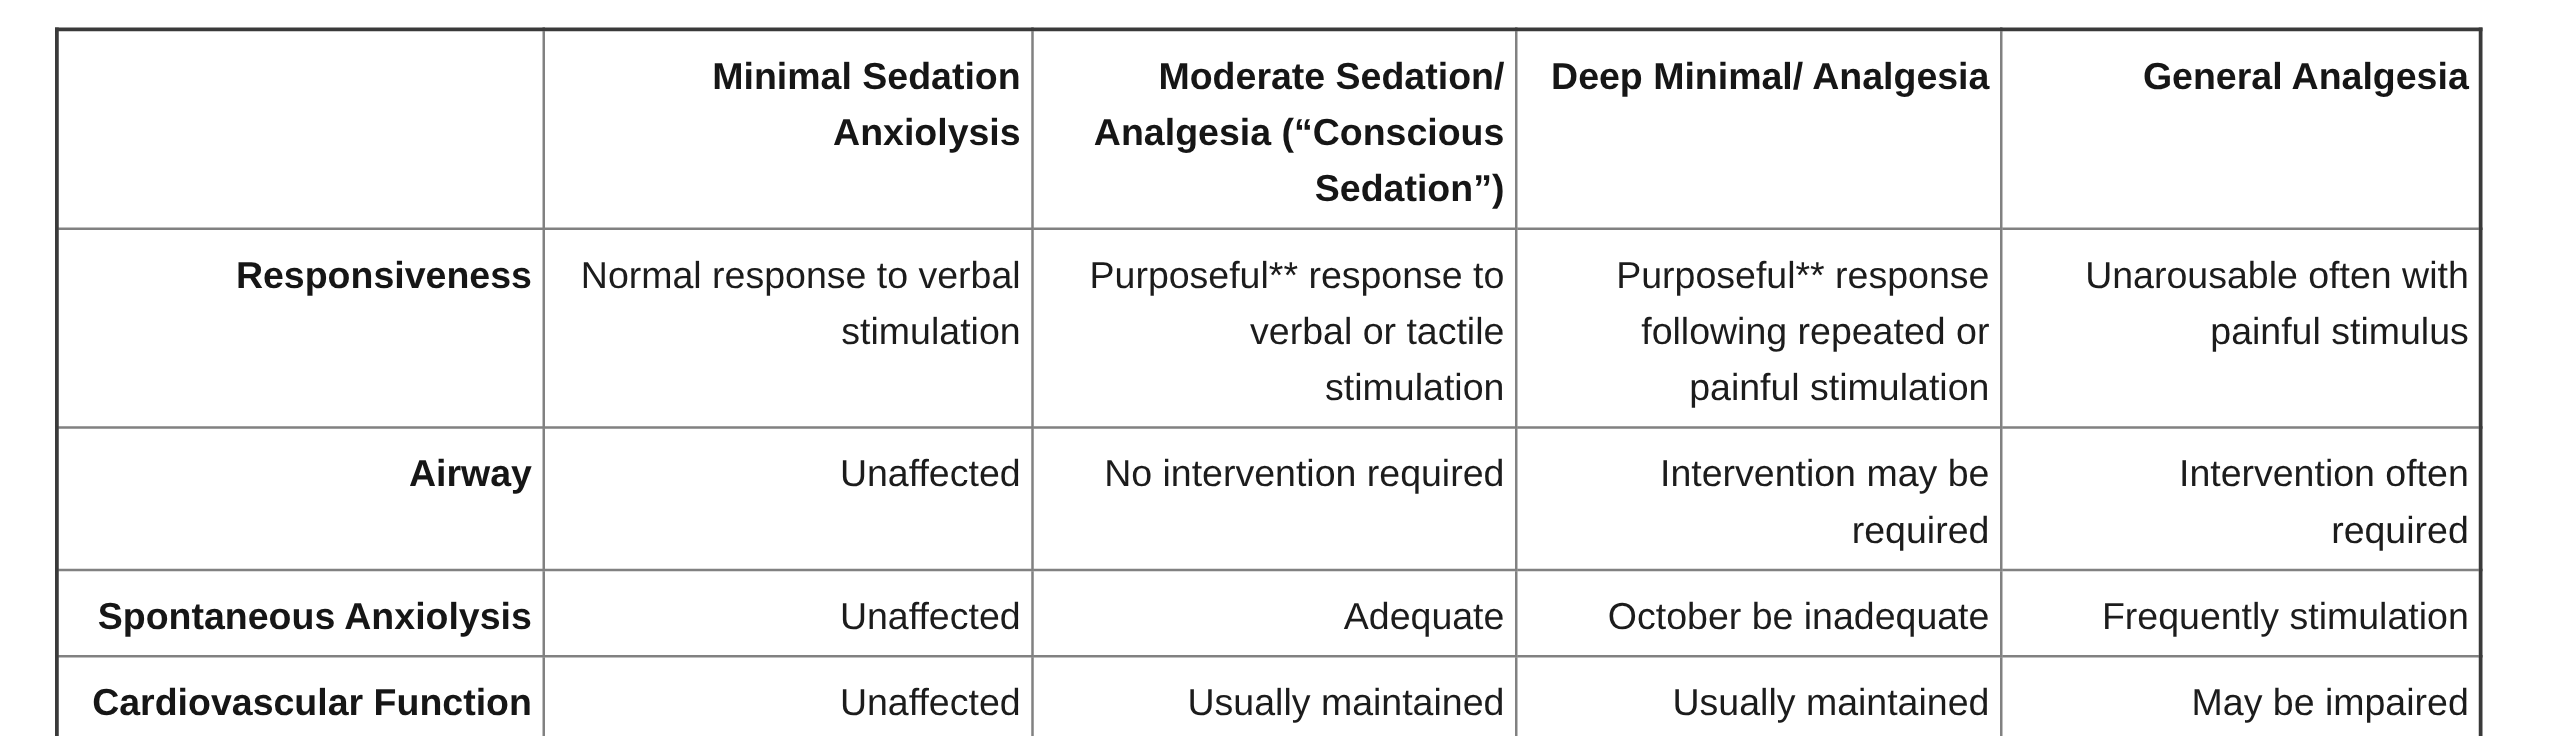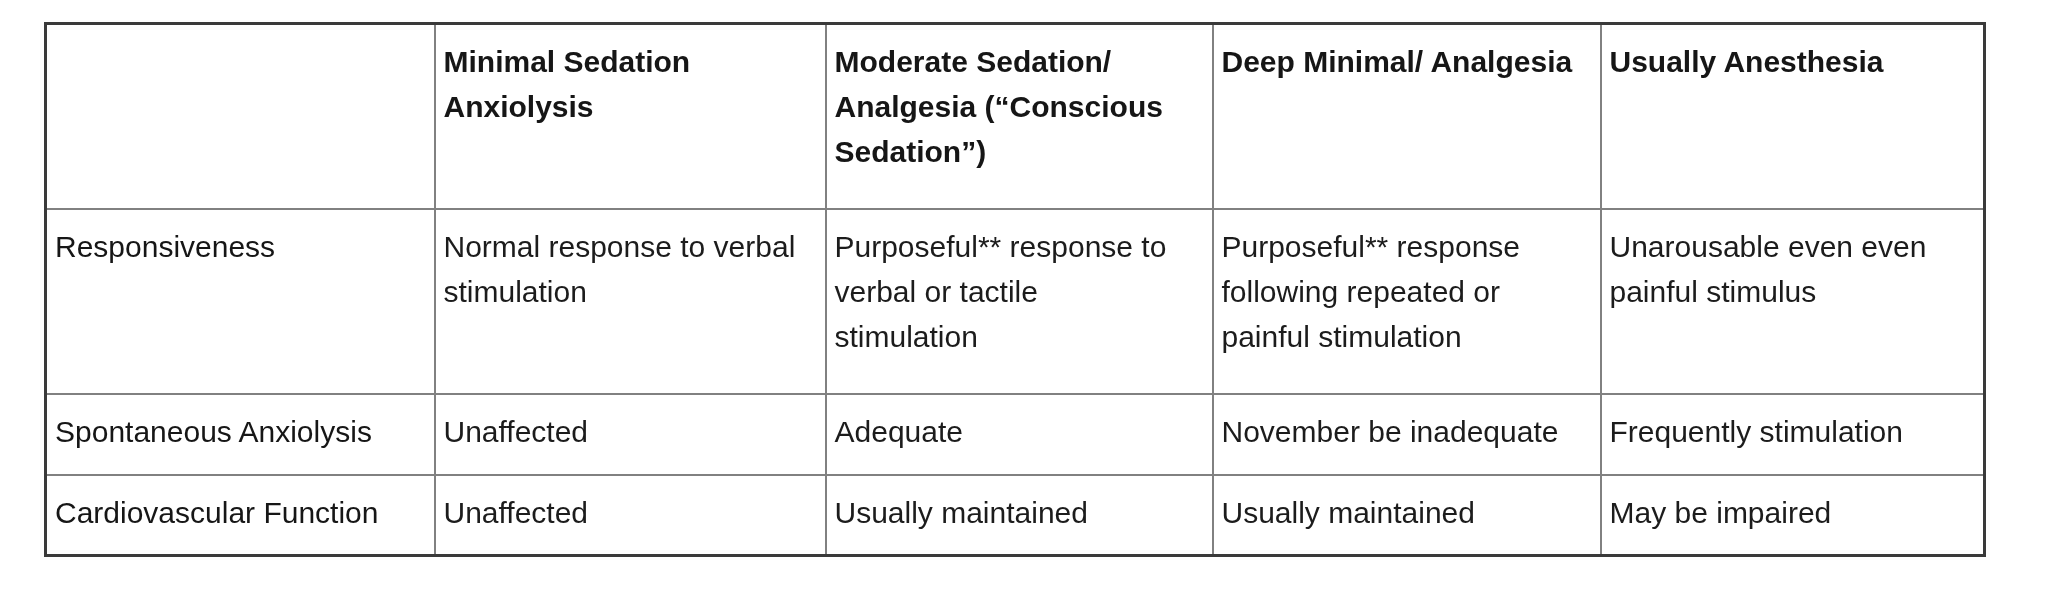--- a/index.html
+++ b/index.html
@@ -22,33 +22,33 @@
     height: 535px;
     border-collapse: collapse;
     table-layout: fixed;
     border: 3px solid #3a3a3a;
     background: #ffffff;
   }
   table.sedation-table th,
   table.sedation-table td {
     border: 2px solid #818181;
     vertical-align: top;
-    text-align: left;
+    text-align: right;
     font-size: 30px;
     line-height: 45px;
     padding: 14px 8px 8px 8px;
     white-space: pre-line;
     overflow: hidden;
   }
   table.sedation-table th {
     font-weight: 700;
     color: #161616;
   }
   td.row-label {
-    font-weight: 400;
+    font-weight: 700;
     color: #161616;
   }
 </style>
 </head>
 <body>
 
 <table class="sedation-table">
   <colgroup>
     <col style="width:389px">
     <col style="width:391px">
@@ -58,40 +58,49 @@
   </colgroup>
   <tbody>
     <tr style="height:148px">
       <th></th>
       <th>Minimal Sedation
 Anxiolysis</th>
       <th>Moderate Sedation/
 Analgesia (“Conscious
 Sedation”)</th>
       <th>Deep Minimal/ Analgesia</th>
-      <th>Usually Anesthesia</th>
+      <th>General Analgesia</th>
     </tr>
     <tr style="height:152px">
       <td class="row-label">Responsiveness</td>
       <td>Normal response to verbal
 stimulation</td>
       <td>Purposeful** response to
 verbal or tactile
 stimulation</td>
       <td>Purposeful** response
 following repeated or
 painful stimulation</td>
-      <td>Unarousable even even
+      <td>Unarousable often with
 painful stimulus</td>
+    </tr>
+    <tr style="height:111px">
+      <td class="row-label">Airway</td>
+      <td>Unaffected</td>
+      <td>No intervention required</td>
+      <td>Intervention may be
+required</td>
+      <td>Intervention often
+required</td>
     </tr>
     <tr style="height:61px">
       <td class="row-label">Spontaneous Anxiolysis</td>
       <td>Unaffected</td>
       <td>Adequate</td>
-      <td>November be inadequate</td>
+      <td>October be inadequate</td>
       <td>Frequently stimulation</td>
     </tr>
     <tr style="height:63px">
       <td class="row-label">Cardiovascular Function</td>
       <td>Unaffected</td>
       <td>Usually maintained</td>
       <td>Usually maintained</td>
       <td>May be impaired</td>
     </tr>
   </tbody>

